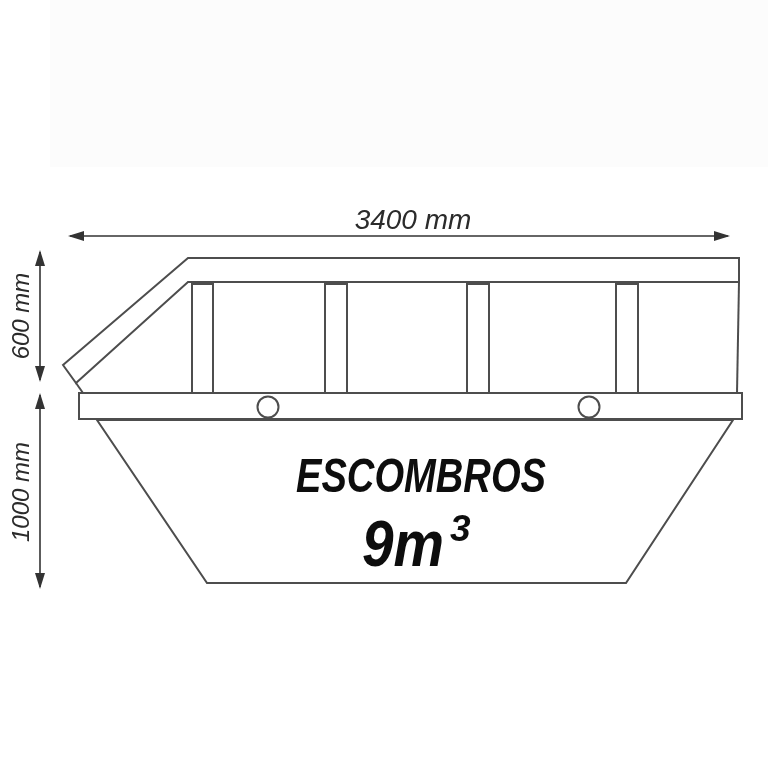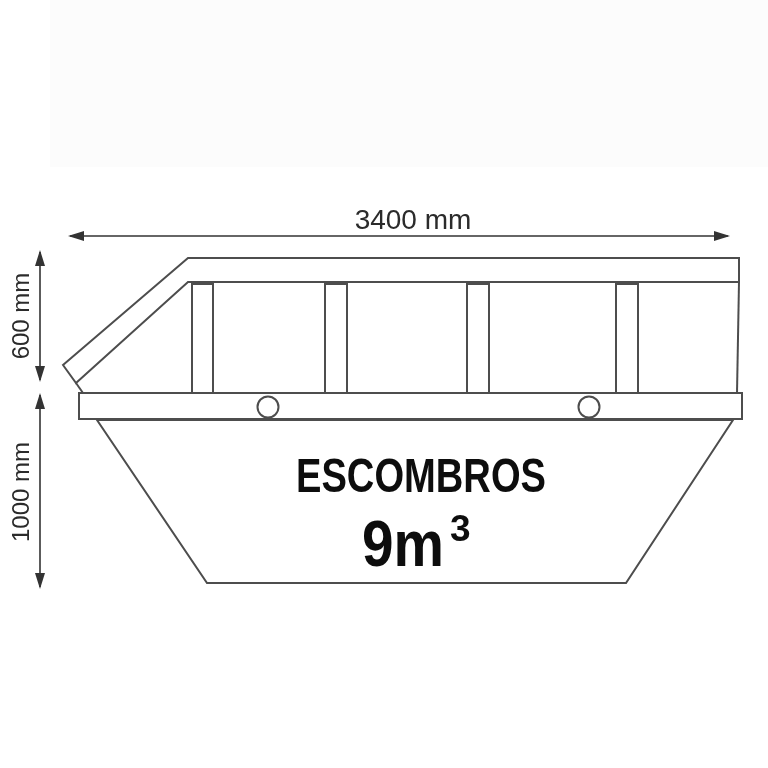--- a/index.html
+++ b/index.html
@@ -7,20 +7,21 @@
     padding: 0;
     background: #ffffff;
   }
   .stage {
     position: relative;
     width: 768px;
     height: 768px;
     background: #ffffff;
     overflow: hidden;
     font-family: "Liberation Sans", sans-serif;
+    font-style: italic;
   }
   svg { display: block; }
   .dim-label {
     font-family: "Liberation Sans", sans-serif;
     font-size: 28px;
     fill: #2b2b2b;
   }
   .dim-label-side {
     font-family: "Liberation Sans", sans-serif;
     font-size: 24px;

